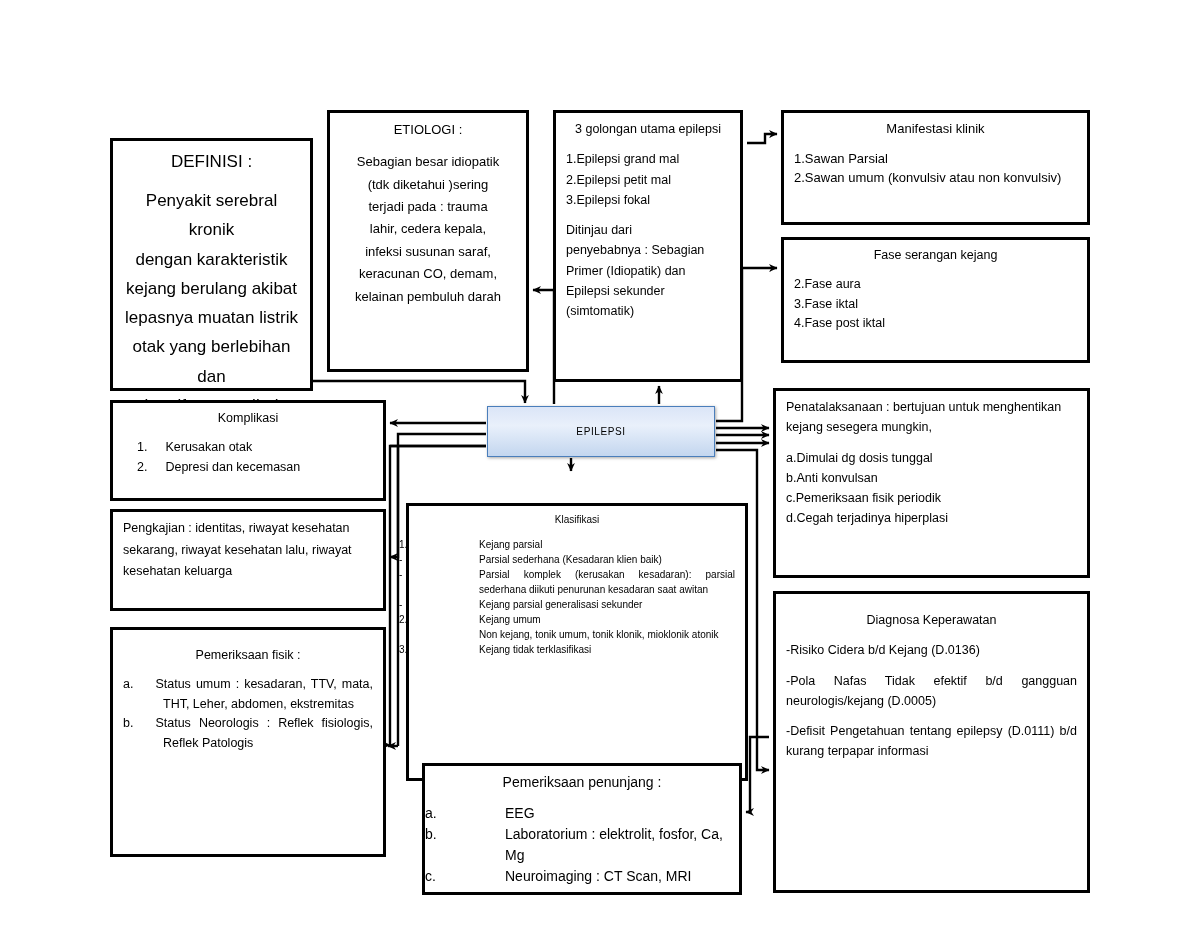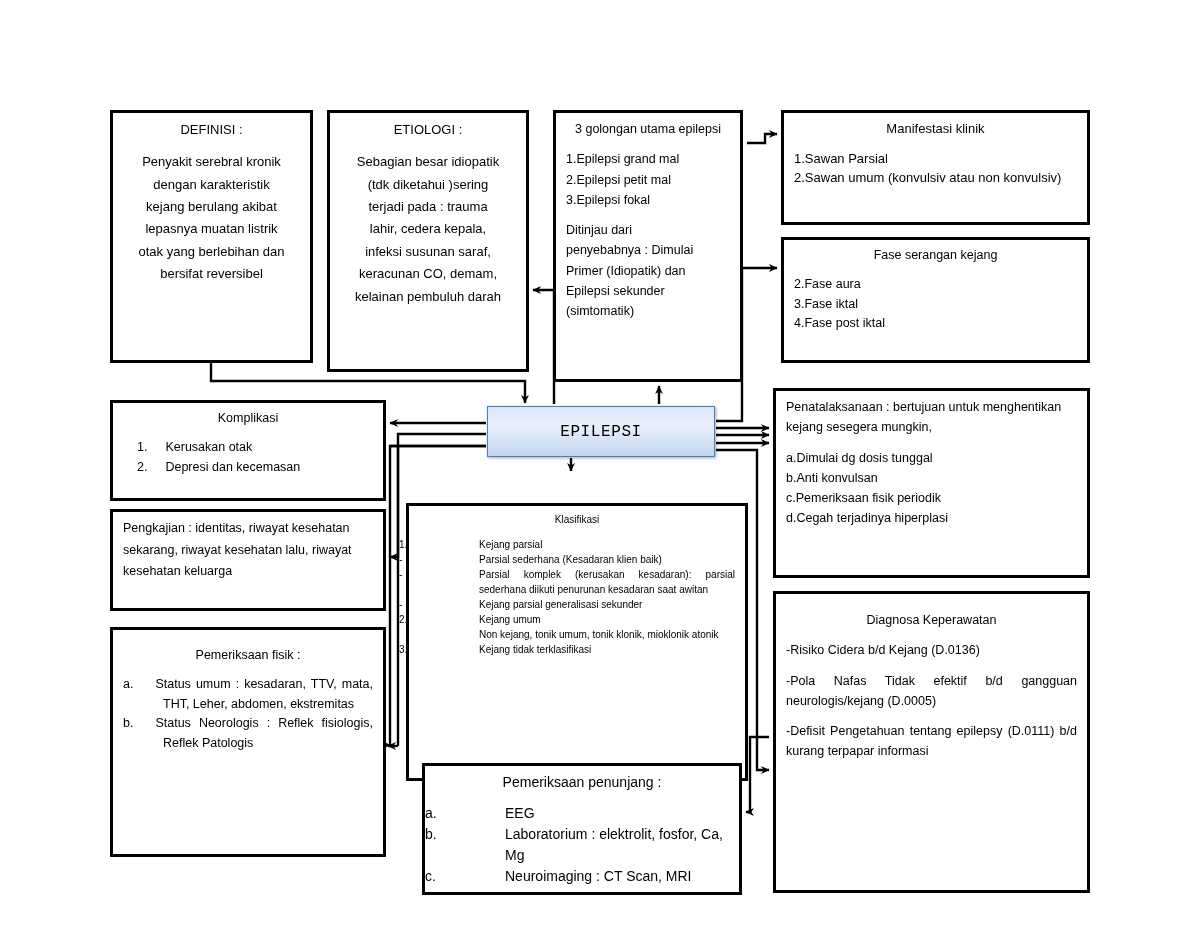--- a/index.html
+++ b/index.html
@@ -51,24 +51,23 @@
   .center-node {
     position: absolute;
     box-sizing: border-box;
     z-index: 3;
     border: 1.5px solid #4a7ebb;
     background: linear-gradient(to bottom, #dbe5f7 0%, #e9f0fb 38%, #c3d6ef 100%);
     box-shadow: 1px 1px 3px rgba(0,0,0,0.35);
     display: flex;
     align-items: center;
     justify-content: center;
-    font-size: 16px;
+    font-size: 10px;
     letter-spacing: 0.6px;
     color: #000;
-    font-family: Liberation Mono, monospace;
   }
 
   
   #n-definisi   { left:110px; top:110px; width:203px; height:253px; }
   #n-etiologi   { left:327px; top:110px; width:202px; height:262px; }
   #n-golongan   { left:553px; top:110px; width:190px; height:272px; }
   #n-manifestasi{ left:781px; top:110px; width:309px; height:115px; }
   #n-fase       { left:781px; top:237px; width:309px; height:126px; }
   #n-penata     { left:773px; top:388px; width:317px; height:190px; }
   #n-diagnosa   { left:773px; top:591px; width:317px; height:302px; }
@@ -86,21 +85,21 @@
   .hang {
     display: block;
     padding-left: 40px;
     text-indent: -40px;
   }
   .hang2 {
     display: block;
     padding-left: 32px;
     text-indent: -32px;
   }
-  #n-definisi  { font-size: 13px; line-height: 1.72; }
+  #n-definisi  { font-size: 17px; line-height: 1.72; margin-top: 28px; }
   #n-etiologi  { font-size: 13px; line-height: 1.72; }
   #n-golongan  { font-size: 12.5px; line-height: 1.62; }
   #n-manifestasi { font-size: 13px; line-height: 1.5; }
   #n-fase      { font-size: 12.5px; line-height: 1.55; }
   #n-penata    { font-size: 12.5px; line-height: 1.62; }
   #n-diagnosa  { font-size: 12.5px; line-height: 1.62; }
   #n-komplikasi{ font-size: 12.5px; line-height: 1.55; }
   #n-pengkajian{ font-size: 12.5px; line-height: 1.72; }
   #n-fisik     { font-size: 12.5px; line-height: 1.55; }
   #n-klasifikasi{ font-size: 10px; line-height: 1.5; margin-top: 28px; }
@@ -187,21 +186,21 @@
     <span class="title ctr">3 golongan utama epilepsi</span>
     <span class="gap"></span>
     <span class="body">
       <span class="ln">1.Epilepsi grand mal</span>
       <span class="ln">2.Epilepsi petit mal</span>
       <span class="ln">3.Epilepsi fokal</span>
     </span>
     <span class="gap"></span>
     <span class="body">
       <span class="ln">Ditinjau dari</span>
-      <span class="ln">penyebabnya : Dimulai</span>
+      <span class="ln">penyebabnya : Sebagian</span>
       <span class="ln">Primer (Idiopatik) dan</span>
       <span class="ln">Epilepsi sekunder</span>
       <span class="ln">(simtomatik)</span>
     </span>
   </div>
 
   <div class="node" id="n-manifestasi">
     <span class="title">Manifestasi klinik</span>
     <span class="gap"></span>
     <span class="body">

